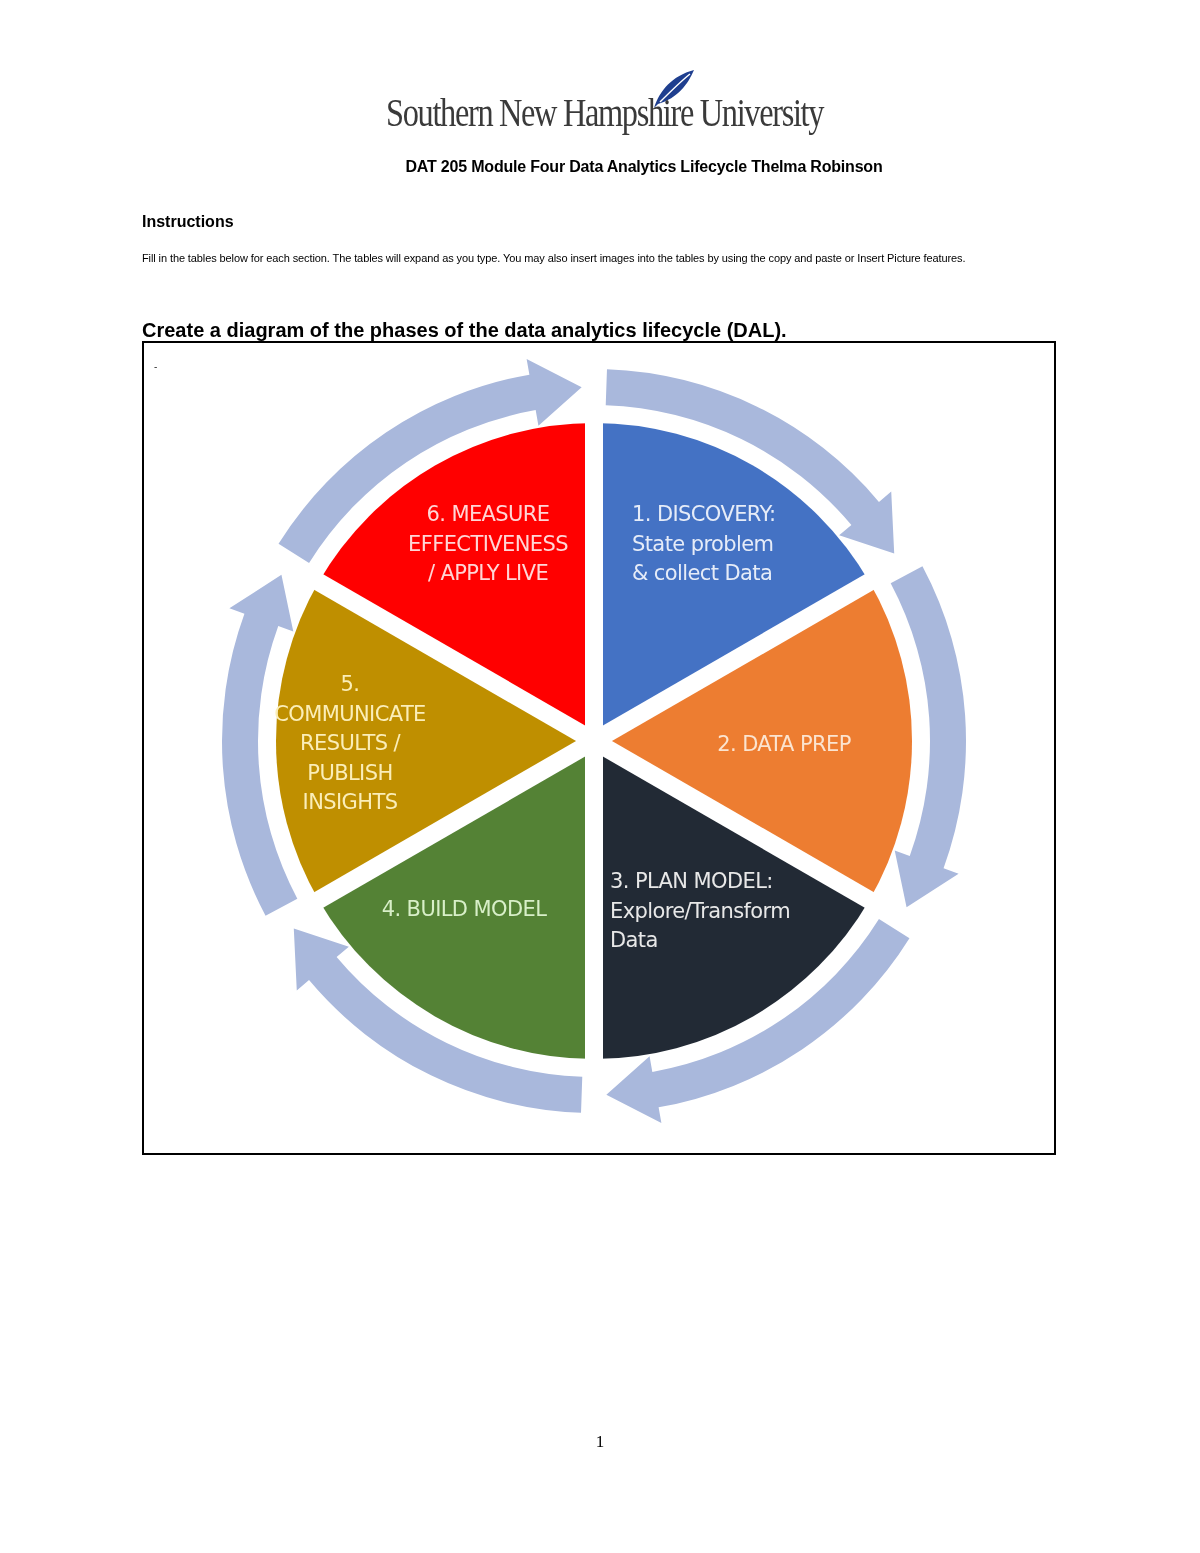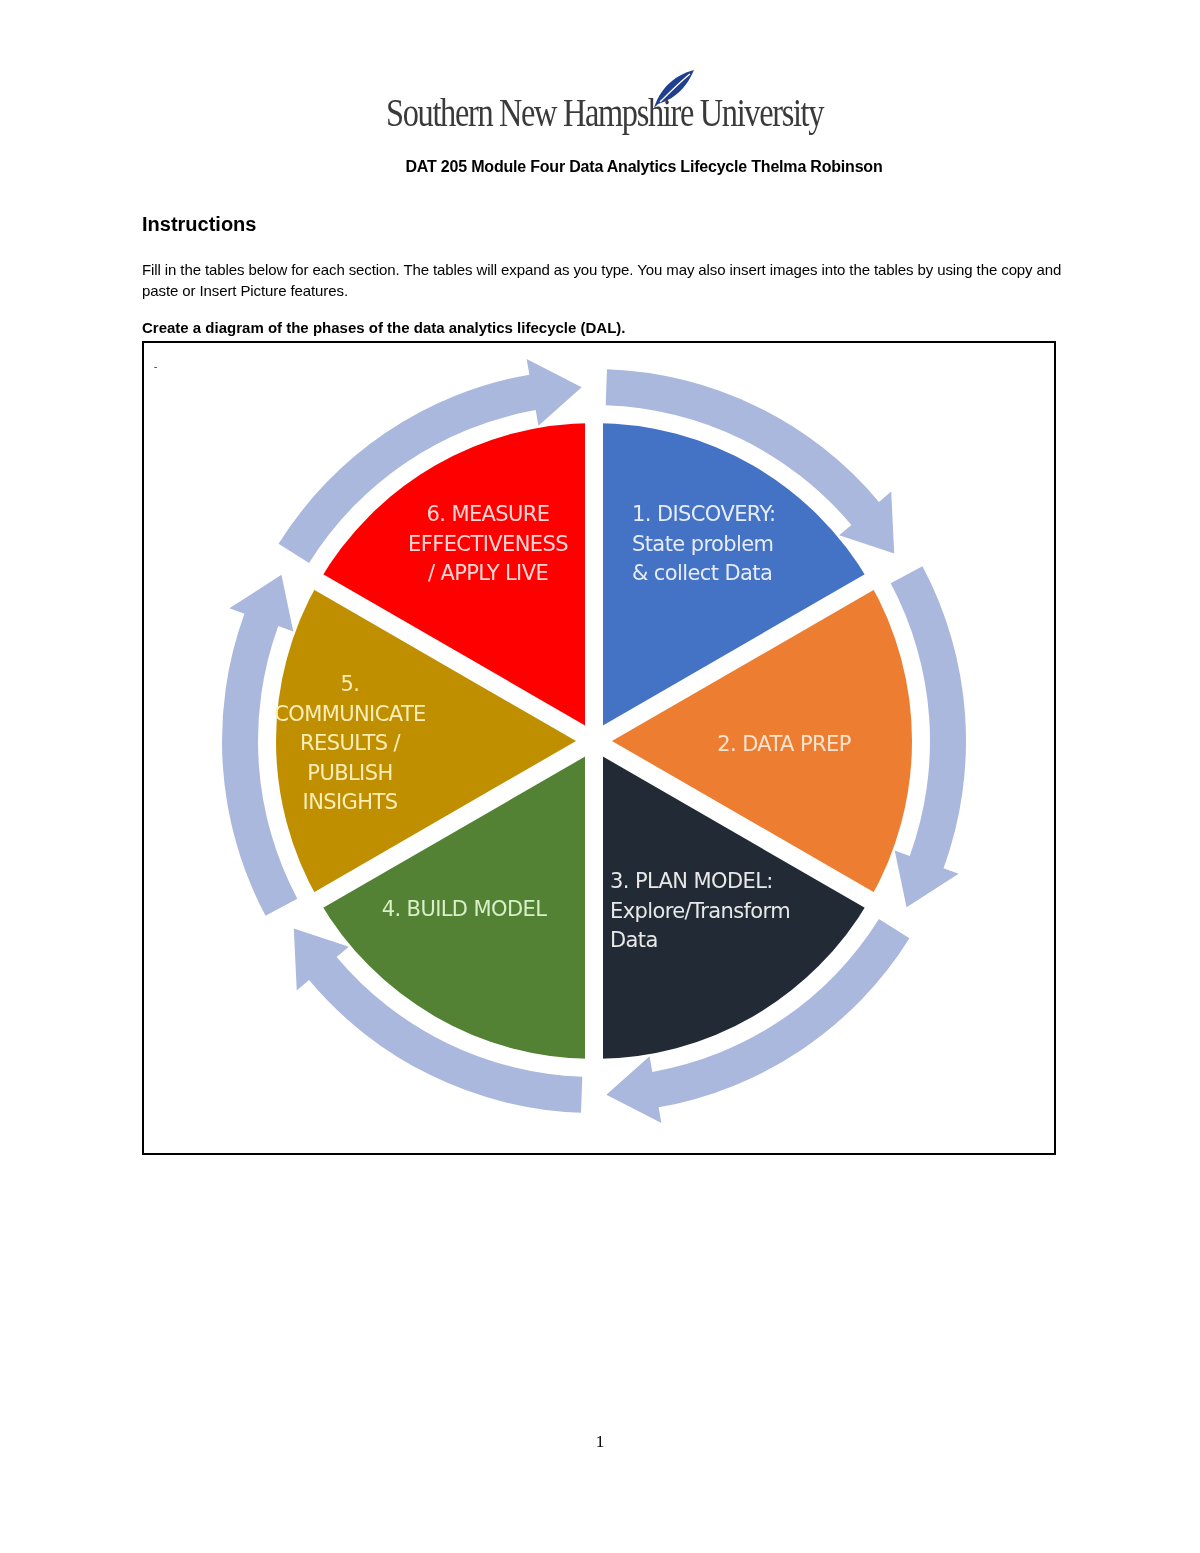--- a/index.html
+++ b/index.html
@@ -1,23 +1,23 @@
 <!DOCTYPE html>
 <html><head>
 <meta charset="utf-8">
 <style>
   html, body { margin: 0; padding: 0; background: #ffffff; }
   body { width: 1200px; height: 1553px; position: relative; font-family: "Liberation Sans", sans-serif; color: #000; overflow: hidden; }
   .logo { position: absolute; left: 386px; top: 68px; width: 430px; height: 70px; text-decoration: underline; }
   .logo-text { position: absolute; left: 0; top: 22px; font-family: "Liberation Serif", "DejaVu Serif", serif; font-size: 39px; letter-spacing: -1.6px; color: #3a3a3a; white-space: nowrap; transform: scaleX(0.83); transform-origin: left top; }
   .logo-leaf { position: absolute; left: 262px; top: 0px; width: 50px; height: 42px; }
   .doc-title { position: absolute; left: 0; width: 1200px; top: 158px; text-align: center; font-family: "Liberation Sans", sans-serif; font-weight: bold; font-size: 16px; letter-spacing: -0.2px; padding-left: 44px; }
-  .instr-heading { position: absolute; left: 142px; top: 213px; font-weight: bold; font-size: 20px; }
-  .instr-body { position: absolute; left: 142px; top: 239px; width: 930px; font-size: 15px; line-height: 21px; letter-spacing: -0.1px; margin-top: 20px; }
-  .section-heading { position: absolute; left: 142px; top: 319px; font-weight: bold; font-size: 15px; }
+  .instr-heading { position: absolute; left: 142px; top: 213px; font-weight: bold; font-size: 16px; }
+  .instr-body { position: absolute; left: 142px; top: 239px; width: 930px; font-size: 11px; line-height: 38px; letter-spacing: -0.1px; }
+  .section-heading { position: absolute; left: 142px; top: 319px; font-weight: bold; font-size: 20px; }
   .diagram-frame { position: absolute; left: 142px; top: 341px; width: 914px; height: 814px; border: 2px solid #000; box-sizing: border-box; }
   .frame-mark { position: absolute; left: 10px; top: 18px; font-size: 10px; color: #333; }
   .diagram-svg { position: absolute; left: 0; top: 0; }
   .seg-label { font-family: "DejaVu Sans", sans-serif; font-size: 21px; letter-spacing: -0.6px; }
   .page-number { position: absolute; left: 0; width: 1200px; top: 1432px; text-align: center; font-family: "Liberation Serif", serif; font-size: 17px; }
 </style>
 </head>
 <body>
 
 <div class="logo">

